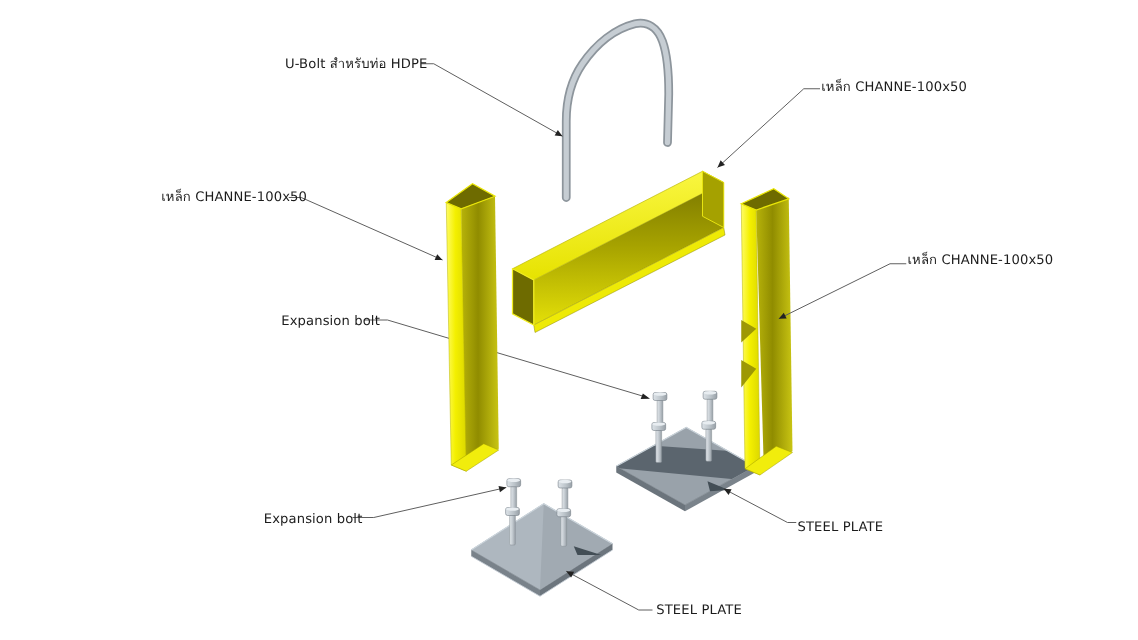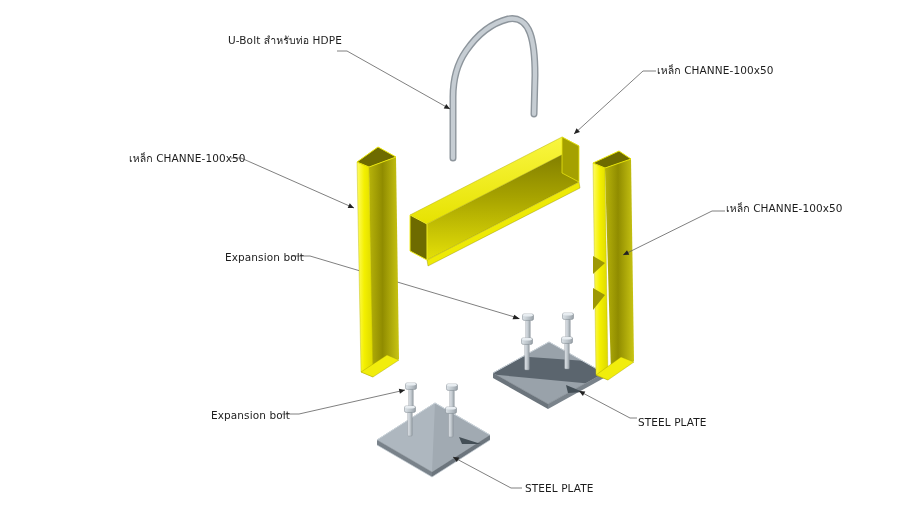--- a/index.html
+++ b/index.html
@@ -170,21 +170,21 @@
     <path d="M656,71 H643 L574,134" marker-end="url(#arr)"></path>
     <path d="M231,158 H241 L354,208" marker-end="url(#arr)"></path>
     <path d="M725,211 H712 L623,255" marker-end="url(#arr)"></path>
     <path d="M282,414 H299 L405,390" marker-end="url(#arr)"></path>
     <path d="M637,418 H630 L579,391" marker-end="url(#arr)"></path>
     <path d="M522,488 H511 L453,457" marker-end="url(#arr)"></path>
     <polygon points="520,319 512.5,319.2 514.3,314.7" fill="#222" stroke="none"></polygon>
   </g>
 </svg>
 
-<div class="callout" style="left:228px;top:34px;">U-Bolt สำหรับท่อ HDPE</div>
+<div class="callout" style="left:228px;top:45px;">U-Bolt สำหรับท่อ HDPE</div>
 <div class="callout" style="left:657px;top:64px;">เหล็ก CHANNE-100x50</div>
 <div class="callout" style="left:129px;top:152px;">เหล็ก CHANNE-100x50</div>
 <div class="callout" style="left:726px;top:202px;">เหล็ก CHANNE-100x50</div>
 <div class="callout" style="left:225px;top:251px;">Expansion bolt</div>
 <div class="callout" style="left:211px;top:409px;">Expansion bolt</div>
 <div class="callout" style="left:638px;top:416px;">STEEL PLATE</div>
 <div class="callout" style="left:525px;top:482px;">STEEL PLATE</div>
 
 </div>
 

